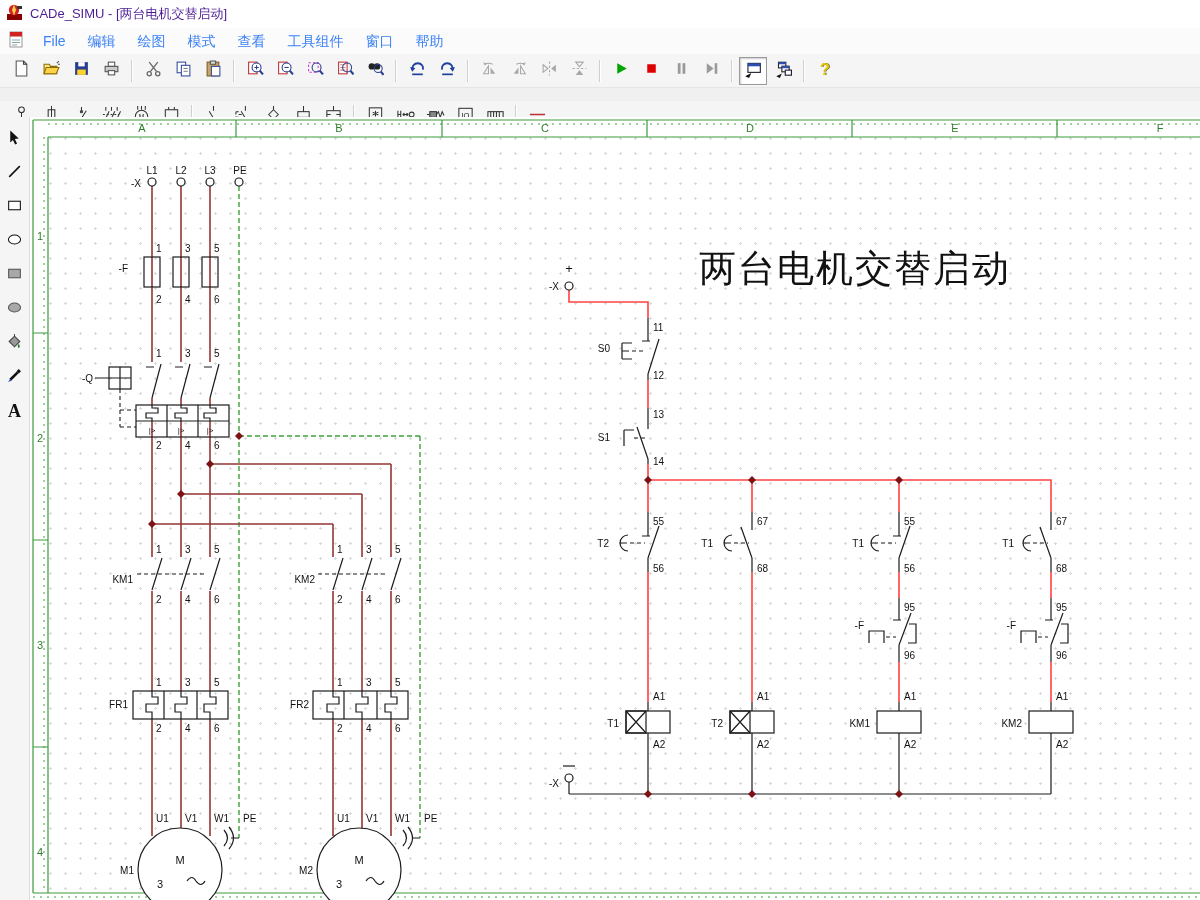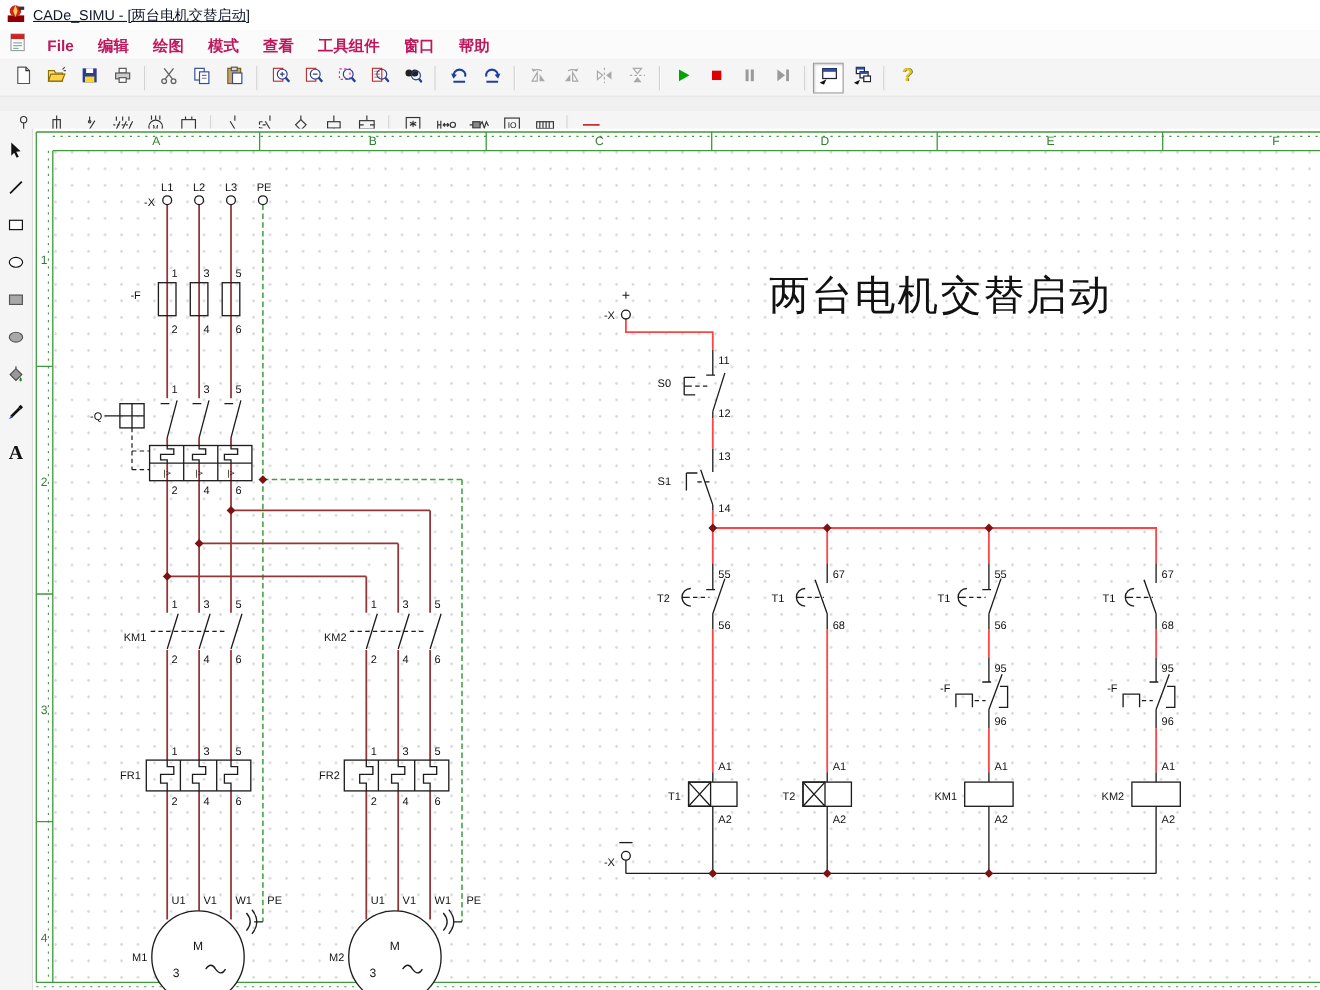--- a/index.html
+++ b/index.html
@@ -3,25 +3,25 @@
 <meta charset="utf-8">
 <style>
   html,body{margin:0;padding:0;}
   body{width:1200px;height:900px;overflow:hidden;position:relative;
        font-family:"Liberation Sans","DejaVu Sans",sans-serif;background:#f0f0f0;
        -webkit-font-smoothing:antialiased;}
   
   .titlebar{position:absolute;left:0;top:0;width:1200px;height:28px;background:#ffffff;
             display:flex;align-items:center;border-bottom:1px solid #e8e8e8;}
   .titlebar .appicon{margin:0 6px 0 6px;}
-  .titlebar .title{font-size:13px;color:#0f172a;text-decoration:underline;}
+  .titlebar .title{font-size:13px;color:#4c1d95;}
   .menubar{position:absolute;left:0;top:28px;width:1200px;height:26px;background:#fbfbfb;
            display:flex;align-items:center;border-bottom:1px solid #e3e3e3;}
   .menubar .docicon{margin:0 8px 0 8px;}
-  .menuitem{font-size:14px;color:#be185d;padding:0 11px;height:26px;line-height:26px;cursor:default;font-weight:bold;}
+  .menuitem{font-size:14px;color:#3b82f6;padding:0 11px;height:26px;line-height:26px;cursor:default;}
   .toolbar{position:absolute;left:0;width:1200px;background:#f5f5f5;display:flex;align-items:center;}
   #tb1{top:54px;height:33px;border-bottom:1px solid #e5e5e5;}
   #tb2{top:101px;height:30px;border-bottom:1px solid #d8d8d8;}
   .tbtn{width:26px;height:26px;display:flex;align-items:center;justify-content:center;
         border:1px solid transparent;margin:0 1px;background:transparent;}
   .tbtn.pressed{border:1px solid #9a9a9a;background:#ffffff;box-shadow:inset 1px 1px 2px #ccc;}
   .tsep{width:1px;height:22px;background:#cfcfcf;border-right:1px solid #fff;margin:0 5px;}
   .lefttools{position:absolute;left:0;top:117px;width:30px;height:783px;background:#f5f5f5;
              border-right:1px solid #dcdcdc;display:flex;flex-direction:column;align-items:center;padding-top:5px;box-sizing:border-box;}
   .lefttools .tbtn{margin:3px 0;}

